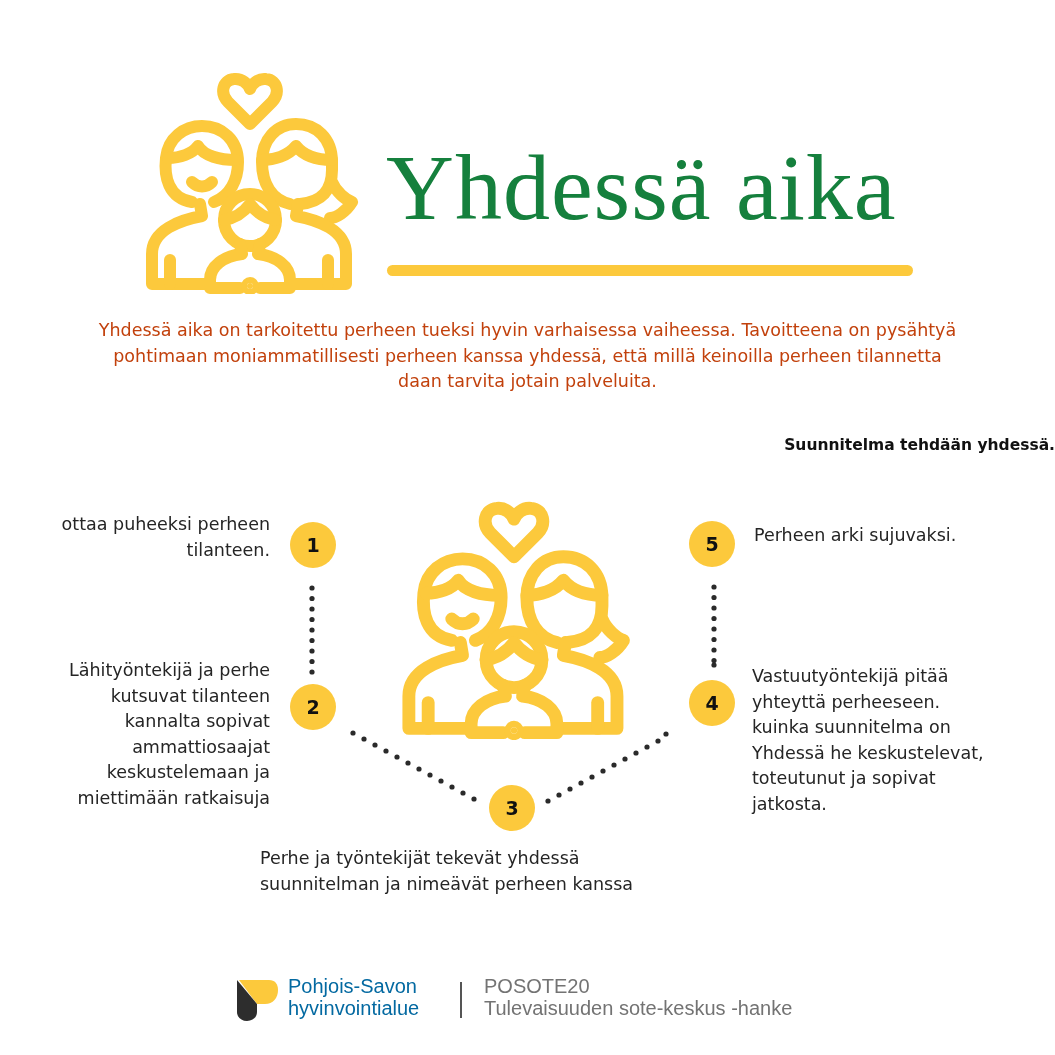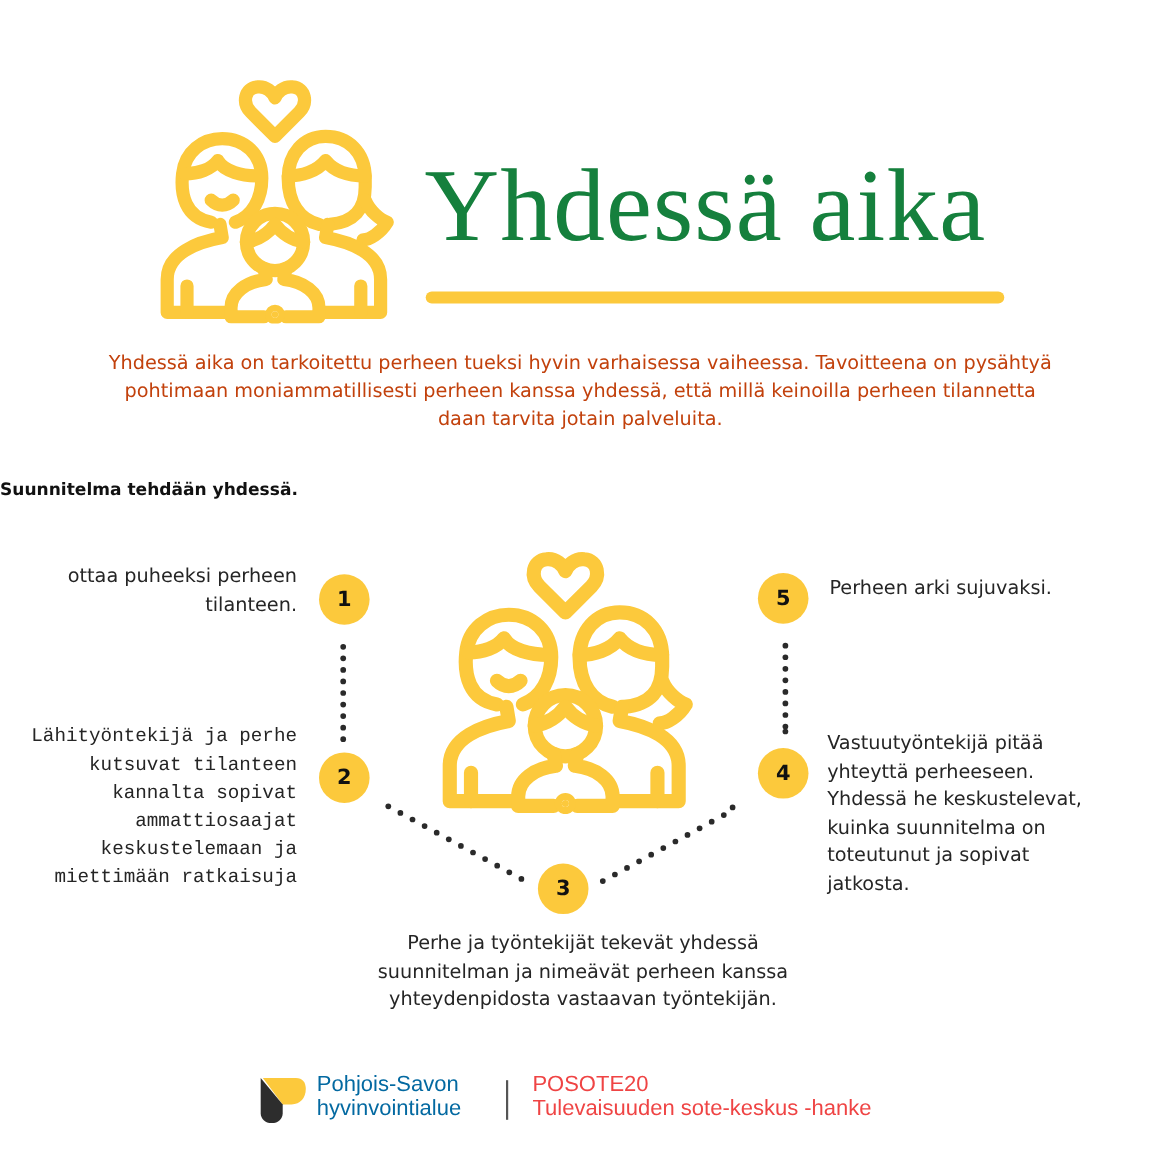--- a/index.html
+++ b/index.html
@@ -31,21 +31,21 @@
     .intro {
       left: 40px; top: 318px; width: 975px;
       text-align: center;
       font-size: 17.5px;
       line-height: 25.5px;
       color: #c2410c;
     }
     .intro div { white-space: nowrap; }
     .subhead {
       left: 0; top: 436px; width: 1055px;
-      text-align: left;
+      text-align: right;
       font-size: 15.5px;
       font-weight: bold;
       color: #111111;
     }
     .step-circle {
       width: 46px; height: 46px;
       border-radius: 50%;
       background: #fcc93c;
       display: flex; align-items: center; justify-content: center;
       font-family: "DejaVu Sans", sans-serif;
@@ -54,35 +54,35 @@
       color: #111111;
     }
     .step-text {
       font-size: 17.5px;
       line-height: 25.5px;
       color: #252525;
     }
     .step-text div { white-space: nowrap; }
     .right-align { text-align: right; }
     .left-align { text-align: left; }
-    .center-align { text-align: center; }
+    .center-align { }
     .dots svg { display: block; overflow: visible; }
     .footer-logo { left: 235px; top: 978px; }
     .footer-org {
       left: 288px; top: 975px;
       font-family: Liberation Sans, sans-serif;
       font-size: 20px; line-height: 22px; color: #0369a1;
     }
     .footer-divider {
       left: 460px; top: 982px; width: 2px; height: 36px; background: #555;
     }
     .footer-project {
       left: 484px; top: 975px;
       font-family: "Liberation Sans", sans-serif;
-      font-size: 20px; line-height: 22px; color: #ef4444;
+      font-size: 20px; line-height: 22px; color: #737373;
     }
   </style>
 </head>
 <body>
 
 <div class="abs family-icon" style="left:140px; top:72px;">
   <svg width="220" height="222" viewBox="0 0 220 222" fill="none" stroke="#fcc93c" stroke-width="12" stroke-linecap="round" stroke-linejoin="round">
 
     <path d="M110 52 L88 30 C80 22 82 8 94 7 C102 6 108 12 110 17 C112 12 118 6 126 7 C138 8 140 22 132 30 Z"></path>
 
@@ -191,43 +191,42 @@
     <circle cx="110" cy="214" r="3" fill="#fcc93c"></circle>
   </svg>
 </div>
 
 <div class="abs step-text right-align" style="right:785px; top:512px;">
   <div>ottaa puheeksi perheen</div>
   <div>tilanteen.</div>
 </div>
 <div class="abs step-circle" style="left:290px; top:522px;">1</div>
 
-<div class="abs step-text right-align" style="right:785px; top:658px;font-family:Liberation Mono, monospace;">
+<div class="abs step-text right-align" style="right:785px; top:658px;">
   <div>Lähityöntekijä ja perhe</div>
   <div>kutsuvat tilanteen</div>
   <div>kannalta sopivat</div>
   <div>ammattiosaajat</div>
   <div>keskustelemaan ja</div>
   <div>miettimään ratkaisuja</div>
 </div>
 <div class="abs step-circle" style="left:290px; top:684px;">2</div>
 
 <div class="abs step-circle" style="left:489px; top:785px;">3</div>
 <div class="abs step-text center-align" style="left:260px; width:540px; top:846px;">
   <div>Perhe ja työntekijät tekevät yhdessä</div>
   <div>suunnitelman ja nimeävät perheen kanssa</div>
-  <div>yhteydenpidosta vastaavan työntekijän.</div>
 </div>
 
 <div class="abs step-circle" style="left:689px; top:680px;">4</div>
 <div class="abs step-text left-align" style="left:752px; top:664px;">
   <div>Vastuutyöntekijä pitää</div>
   <div>yhteyttä perheeseen.</div>
+  <div>kuinka suunnitelma on</div>
   <div>Yhdessä he keskustelevat,</div>
-  <div>kuinka suunnitelma on</div>
   <div>toteutunut ja sopivat</div>
   <div>jatkosta.</div>
 </div>
 
 <div class="abs step-circle" style="left:689px; top:521px;">5</div>
 <div class="abs step-text left-align" style="left:754px; top:523px;">
   <div>Perheen arki sujuvaksi.</div>
 </div>
 
 <div class="abs footer-logo">

